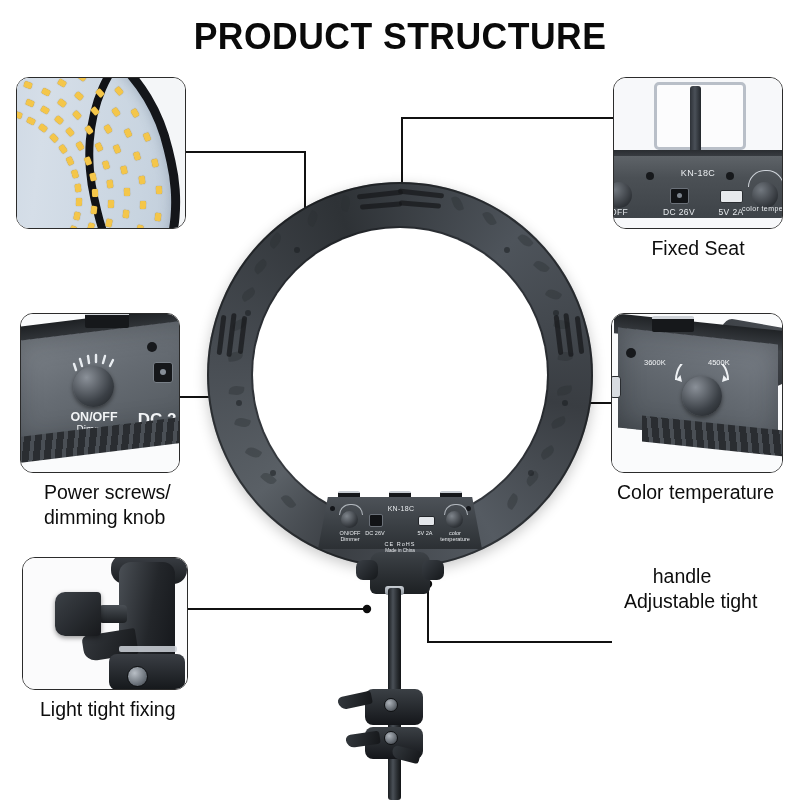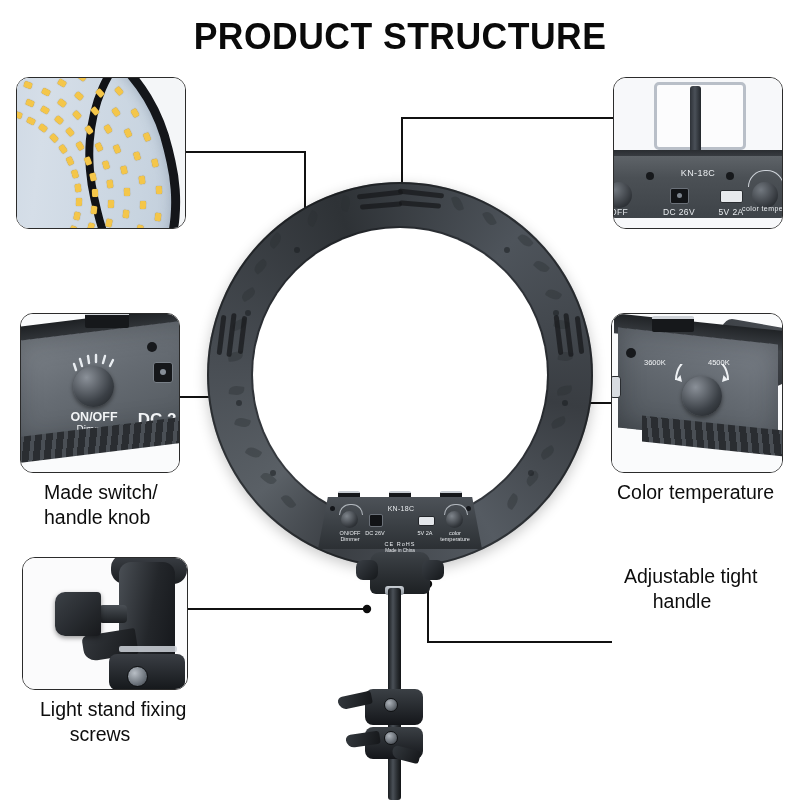--- a/index.html
+++ b/index.html
@@ -666,20 +666,21 @@
         <div class="fs-text" style="left:40px;top:129px;width:50px;text-align:center">DC 26V</div>
         <div class="fs-usb"></div>
         <div class="fs-text" style="left:92px;top:129px;width:50px;text-align:center">5V 2A</div>
         <div class="fs-knob" style="left:-8px"></div>
         <div class="fs-text" style="left:-10px;top:129px;width:30px;text-align:center">OFF</div>
         <div class="fs-arc" style="left:134px"></div>
         <div class="fs-knob" style="left:138px"></div>
         <div class="fs-text" style="left:128px;top:127px;width:46px;text-align:center;font-size:7px">color temperature</div>
       </div>
     </div>
+    <div class="callout-label label-center">Fixed Seat</div>
   </div>
 
   <div class="callout" style="left:20px;top:313px;width:160px">
     <div class="callout-frame" style="height:160px">
       <div class="photo">
         <div class="ps-bg"></div>
         <div class="ps-top"></div>
         <div class="ps-plate"></div>
         <div class="ps-clip"></div>
         <div class="ps-dot"></div>
@@ -695,22 +696,22 @@
         </svg>
         <div class="ps-knob"></div>
         <div class="ps-txt" style="left:40px;top:96px;width:66px;font-size:12.5px;font-weight:bold">ON/OFF</div>
         <div class="ps-txt" style="left:40px;top:110px;width:66px;font-size:10px">Dimmer</div>
         <div class="ps-jack"></div>
         <div class="ps-txt" style="right:2px;top:96px;width:40px;font-size:17px;font-weight:bold;text-align:center">DC 2</div>
         <div class="ps-ribs"></div>
       </div>
     </div>
     <div class="callout-label label-left" style="padding-left:24px">
-      <div>Made switch/</div>
-      <div>handle knob</div>
+      <div>Power screws/</div>
+      <div>dimming knob</div>
     </div>
   </div>
 
   <div class="callout" style="left:611px;top:313px;width:172px">
     <div class="callout-frame" style="height:160px">
       <div class="photo">
         <div class="ct-bg"></div>
         <div class="ct-arm"></div>
         <div class="ct-top"></div>
         <div class="ct-plate"></div>
@@ -741,25 +742,24 @@
         <div class="ls-body"></div>
         <div class="ls-arm"></div>
         <div class="ls-shaft"></div>
         <div class="ls-knob"></div>
         <div class="ls-band"></div>
         <div class="ls-collar"></div>
         <div class="ls-screw"></div>
       </div>
     </div>
     <div class="callout-label label-left" style="padding-left:18px">
-      <div>Light stand fixing</div>
-      <div style="text-align:center;padding-right:28px">screws</div>
+      <div>Light tight fixing</div>
     </div>
   </div>
 
   <div class="callout" style="left:612px;top:557px;width:170px">
     <div class="callout-label label-left" style="padding-left:12px">
+      <div style="text-align:center;padding-right:42px">handle</div>
       <div>Adjustable tight</div>
-      <div style="text-align:center;padding-right:42px">handle</div>
     </div>
   </div>
 
 </div>
 
 </body></html>

